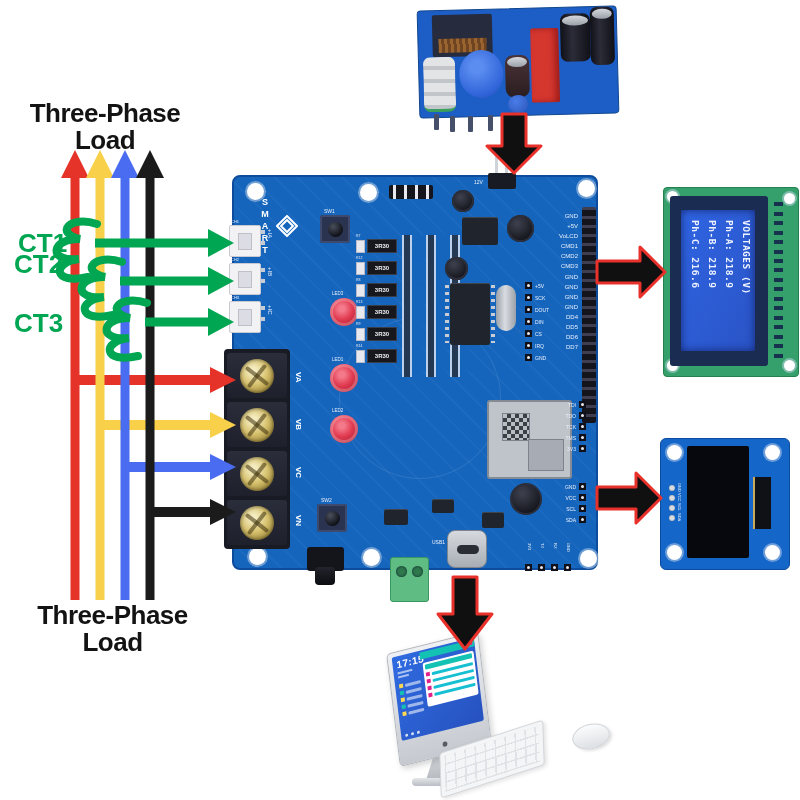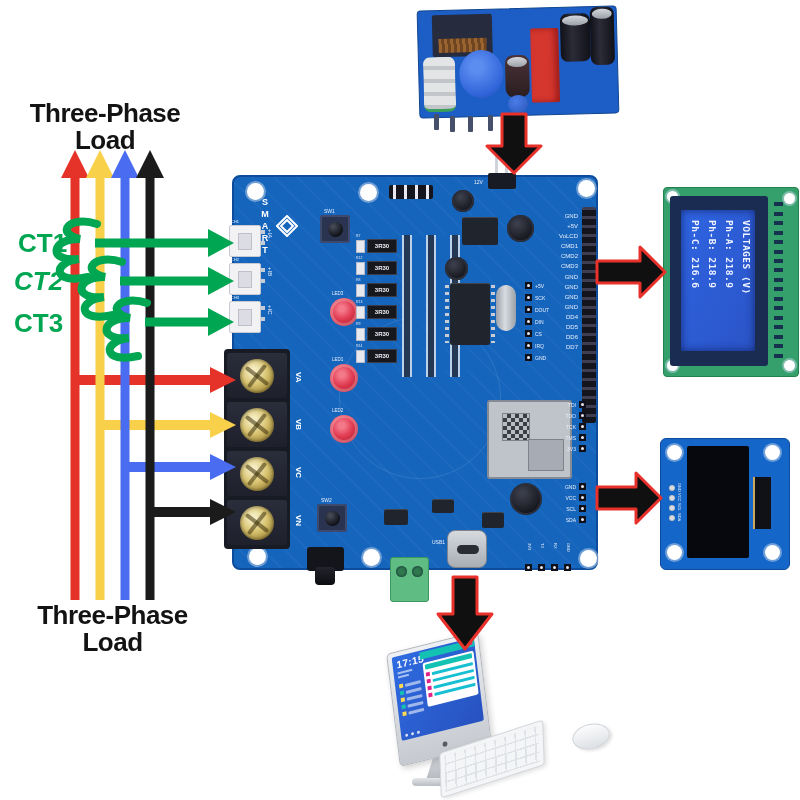--- a/index.html
+++ b/index.html
@@ -225,21 +225,21 @@
 
 <div class="big-title" style="left:0;top:100px;width:210px;z-index:5;">
   <div>Three-Phase</div>
   <div>Load</div>
 </div>
 <div class="big-title" style="left:5px;top:602px;width:215px;z-index:5;">
   <div>Three-Phase</div>
   <div>Load</div>
 </div>
 <div class="ct-label" style="left:18px;top:228px;z-index:5;">CT1</div>
-<div class="ct-label" style="left:14px;top:266px;z-index:5;font-style:italic;">CT2</div>
+<div class="ct-label" style="left:14px;top:249px;z-index:5;">CT2</div>
 <div class="ct-label" style="left:14px;top:308px;z-index:5;">CT3</div>
 
 <div class="psu">
   <div class="psu-board">
     <div class="abs" style="left:14px;top:4px;width:60px;height:42px;background:#262b3d;border-radius:2px;">
       <div class="abs" style="left:6px;top:24px;width:48px;height:14px;background:repeating-linear-gradient(90deg,#9a6430 0 3px,#6e4520 3px 6px);"></div>
     </div>
     <div class="abs" style="left:4px;top:46px;width:32px;height:52px;border-radius:7px;border-bottom:3px solid #3aa05a;
                 background:repeating-linear-gradient(180deg,#e2e4e6 0 9px,#c2c6ca 9px 13px);"></div>
     <div class="abs" style="left:40px;top:40px;width:44px;height:48px;border-radius:50%;

